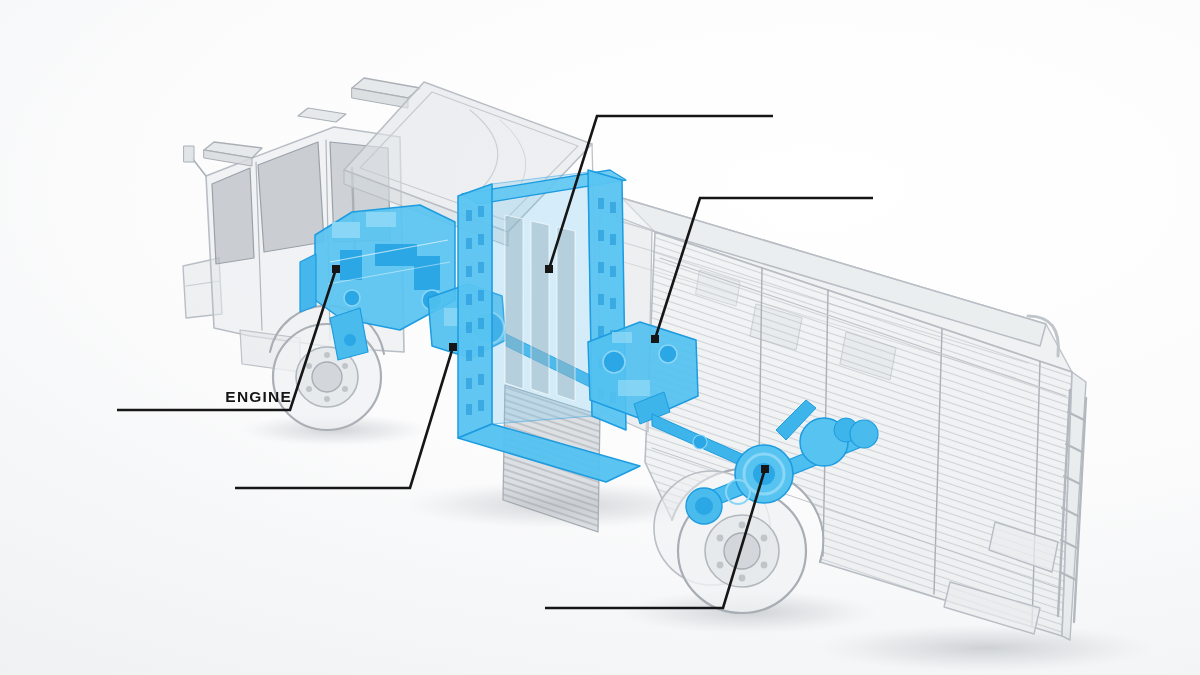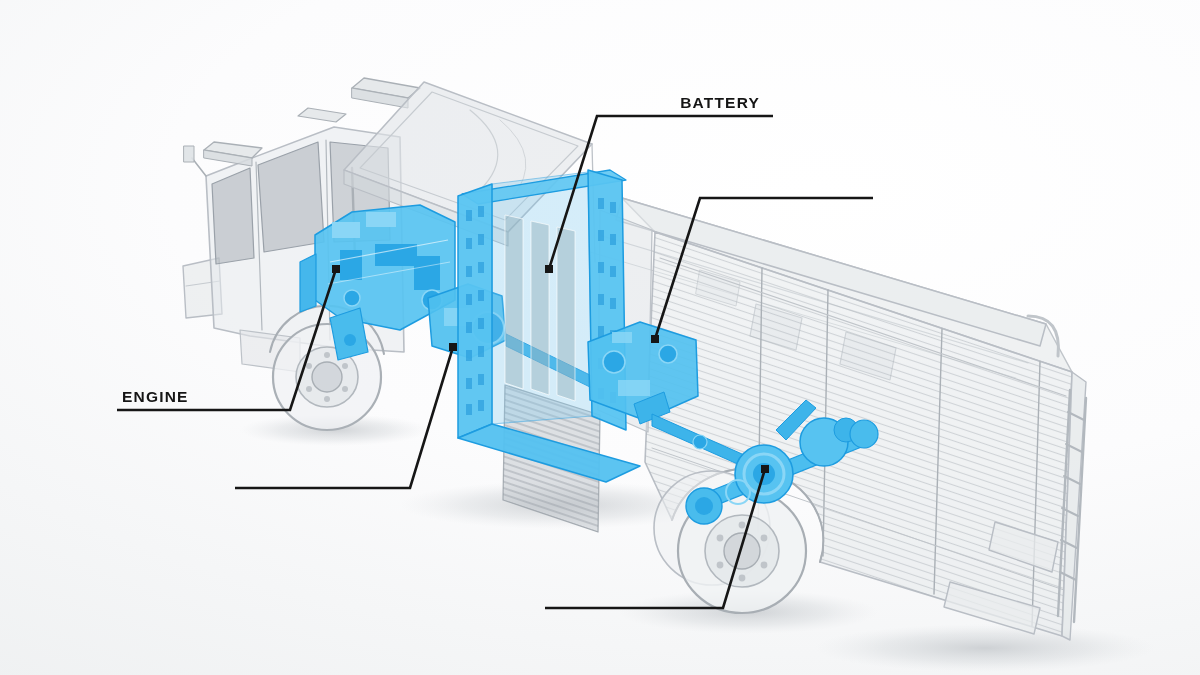--- a/index.html
+++ b/index.html
@@ -14,21 +14,21 @@
   .part-label{
     position:absolute;
     font-weight:700;
     font-size:15.5px;
     letter-spacing:1.2px;
     color:#151515;
     line-height:20px;
     white-space:nowrap;
   }
   .align-right{text-align:right;}
-  .align-left{text-align:left;}
+  .align-left{text-align:right;}
   .lbl-battery{left:597px;top:93px;width:163px;}
   .lbl-pump{left:700px;top:175px;width:166px;}
   .lbl-engine{left:122px;top:387px;width:170px;}
   .lbl-emivt{left:240px;top:464px;width:170px;}
   .lbl-drive-train{left:551px;top:585px;width:175px;}
 </style>
 </head>
 <body>
 
 <div class="stage">
@@ -263,16 +263,15 @@
   </g>
   <g fill="#161616" stroke="none">
     <rect x="545" y="265" width="8" height="8"></rect>
     <rect x="651" y="335" width="8" height="8"></rect>
     <rect x="332" y="265" width="8" height="8"></rect>
     <rect x="449" y="343" width="8" height="8"></rect>
     <rect x="761" y="465" width="8" height="8"></rect>
   </g>
 </svg>
 
-  <div class="part-label align-right lbl-battery">BATTERY</div>
   <div class="part-label align-left lbl-engine">ENGINE</div>
 
 </div>
 
 </body></html>

